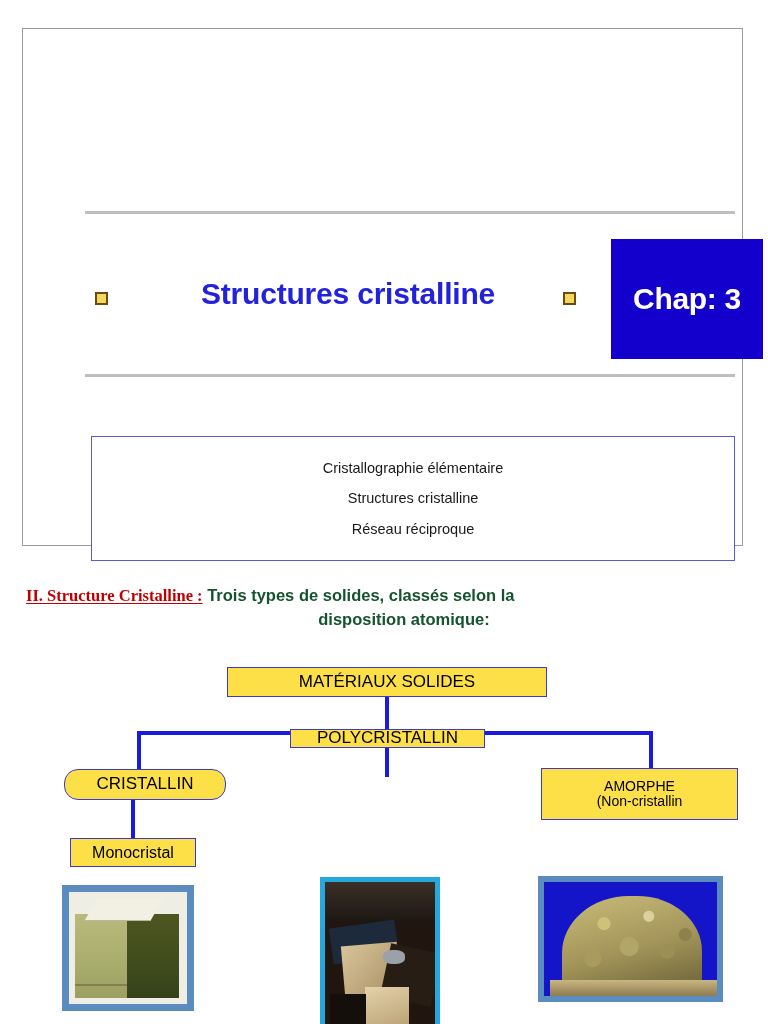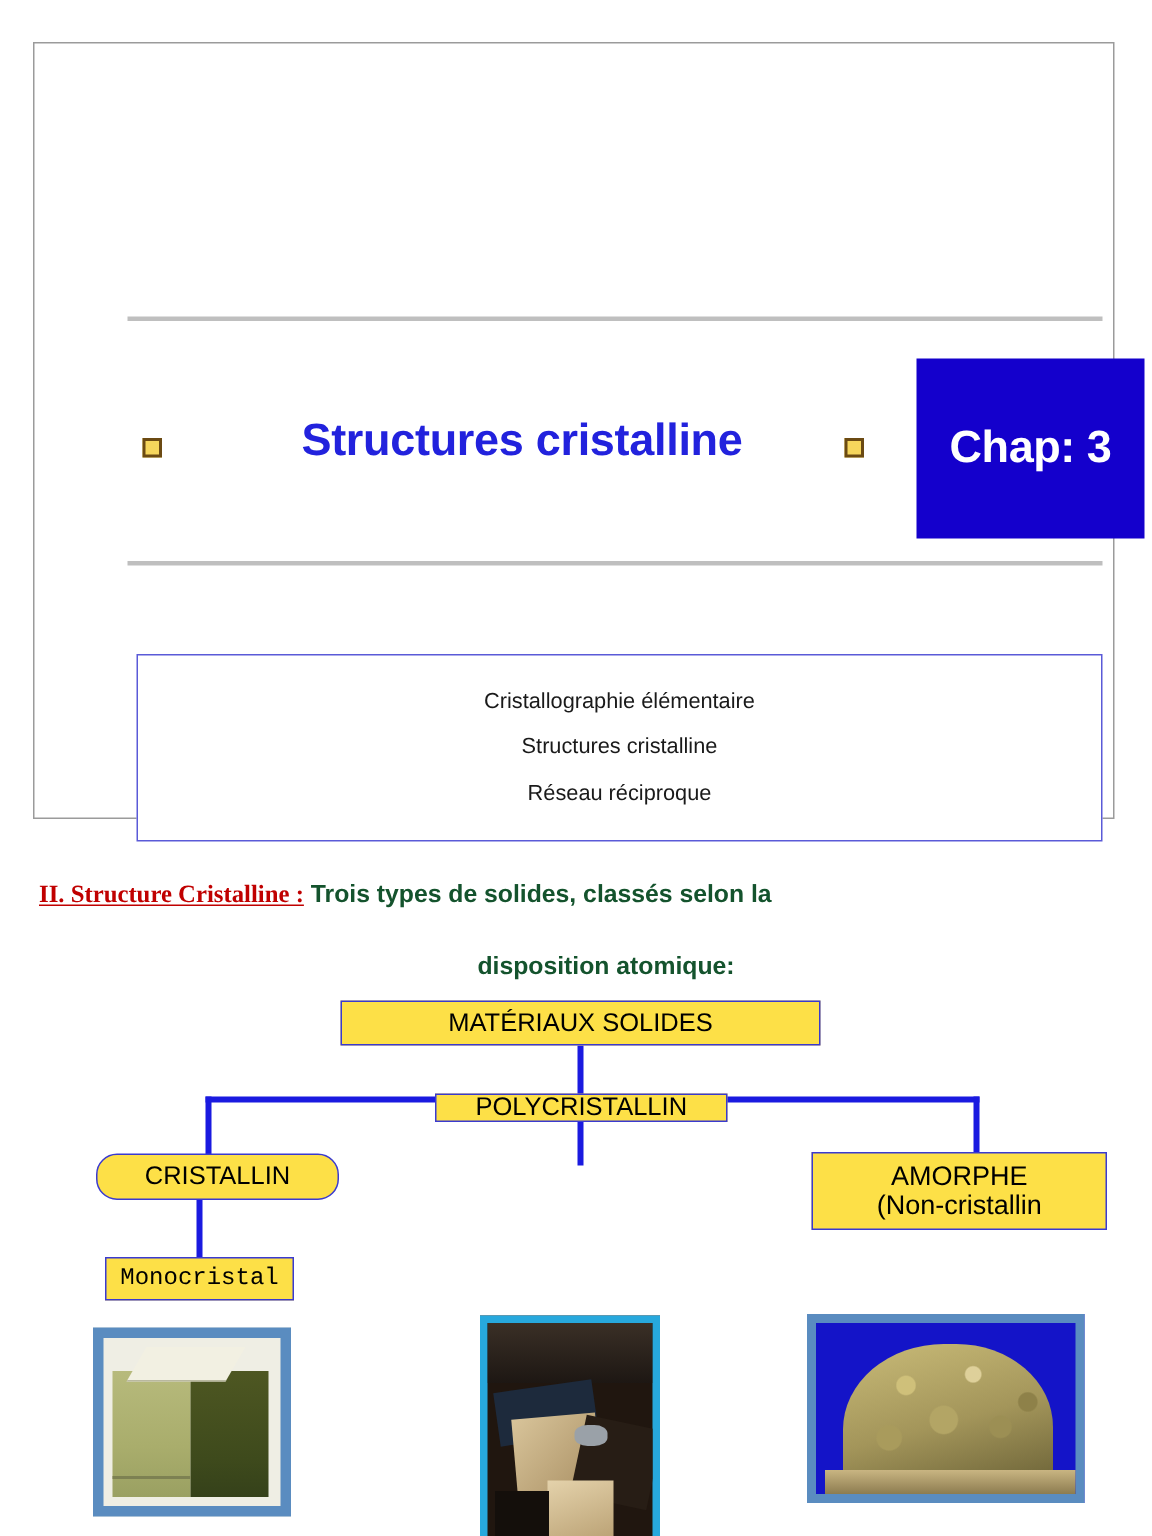--- a/index.html
+++ b/index.html
@@ -128,21 +128,20 @@
   }
   .heading .row1 {
     display: block;
     text-align: left;
     padding-left: 12px;
   }
   .heading .row2 {
     display: block;
     text-align: center;
     padding-left: 40px;
-    margin-top: 24px;
   }
 
   
   .tree { position: absolute; left: 0; top: 0; width: 768px; height: 1024px; }
 
   .node {
     position: absolute;
     background: #fde047;
     border: 1px solid #3a3ad0;
     box-sizing: border-box;
@@ -150,22 +149,22 @@
     flex-direction: column;
     align-items: center;
     justify-content: center;
     color: #000000;
     line-height: 1.08;
     text-align: center;
   }
   .node-root      { left: 227px; top: 667px; width: 320px; height: 30px; font-size: 17px; }
   .node-cristallin{ left: 64px;  top: 769px; width: 162px; height: 31px; font-size: 17px; border-radius: 14px; }
   .node-poly      { left: 290px; top: 729px; width: 195px; height: 19px; font-size: 17px; }
-  .node-amorphe   { left: 541px; top: 768px; width: 197px; height: 52px; font-size: 18px; }
-  .node-mono      { left: 70px;  top: 838px; width: 126px; height: 29px; font-size: 16px; font-family: Liberation Mono, monospace; }
+  .node-amorphe   { left: 541px; top: 768px; width: 197px; height: 52px; font-size: 14px; }
+  .node-mono      { left: 70px;  top: 838px; width: 126px; height: 29px; font-size: 16px; }
 
   .conn { position: absolute; background: #1a1ae0; }
   .conn-root-stem   { left: 385px; top: 697px; width: 4px;   height: 38px; }
   .conn-hbar        { left: 137px; top: 731px; width: 516px; height: 4px;  }
   .conn-drop-left   { left: 137px; top: 731px; width: 4px;   height: 40px; }
   .conn-drop-mid    { left: 385px; top: 731px; width: 4px;   height: 46px; }
   .conn-drop-right  { left: 649px; top: 731px; width: 4px;   height: 38px; }
   .conn-mono        { left: 131px; top: 800px; width: 4px;   height: 40px; }
 
   

